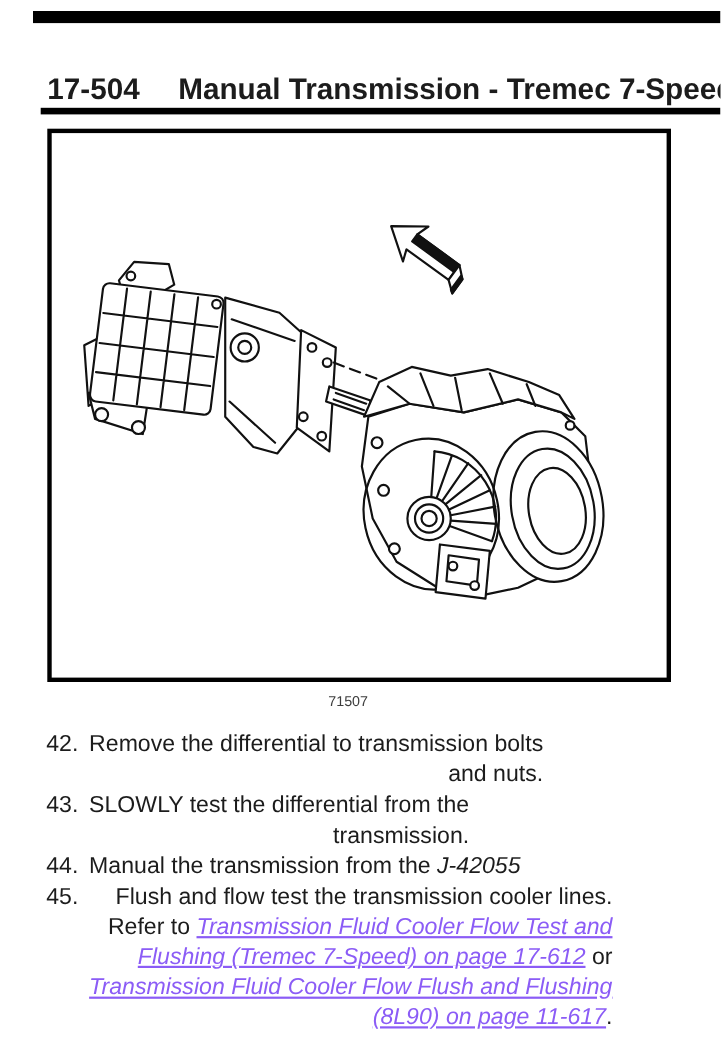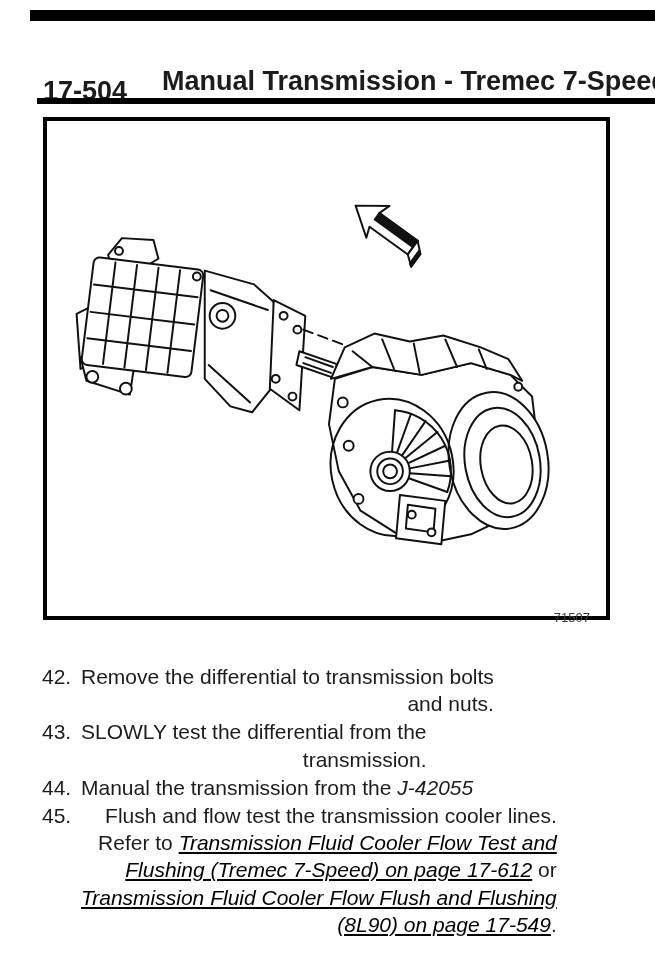--- a/index.html
+++ b/index.html
@@ -1,34 +1,34 @@
 <!DOCTYPE html>
 <html><head>
 <meta charset="utf-8">
 <style>
   html,body{margin:0;padding:0;}
   body{
     width:655px;height:962px;position:relative;background:#ffffff;
     font-family:"Liberation Sans",sans-serif;color:#1c1c1c;overflow:hidden;
   }
   .topbar{position:absolute;left:30px;top:10px;width:625px;height:11px;background:#000;}
-  .page-number{position:absolute;left:43px;top:76px;font-size:27px;font-weight:bold;white-space:nowrap;}
+  .page-number{position:absolute;left:43px;top:66px;font-size:27px;font-weight:bold;white-space:nowrap;}
   .page-title{position:absolute;left:162px;top:66px;font-size:27px;font-weight:bold;white-space:nowrap;}
   .header-rule{position:absolute;left:37px;top:98px;width:618px;height:6px;background:#000;}
   .figure-box{position:absolute;left:43px;top:117px;width:567px;height:503px;border:4px solid #000;box-sizing:border-box;background:#fff;}
   .figure-box svg{display:block;width:100%;height:100%;}
-  .figure-number{position:absolute;left:43px;top:610px;width:547px;text-align:right;font-size:13px;color:#3d3d3d;}
+  .figure-number{position:absolute;left:43px;top:630px;width:547px;text-align:center;font-size:13px;color:#3d3d3d;}
   .steps{position:absolute;left:42px;top:663px;width:600px;font-size:21px;line-height:27.2px;}
   .step{display:flex;margin-bottom:1px;}
   .step-num{flex:none;width:39px;}
   .step-lines{flex:none;text-align:right;}
   .line{white-space:nowrap;}
   .plain{font-style:normal;}
   .italic{font-style:italic;}
-  .link{color:#000000;font-style:italic;text-decoration:underline;cursor:pointer;}
+  .link{color:#8b5cf6;font-style:italic;text-decoration:underline;cursor:pointer;}
 </style>
 </head>
 <body>
 
 <div class="topbar"></div>
 
 <div class="page-number">17-504</div>
 <div class="page-title">Manual Transmission - Tremec 7-Speed</div>
 <div class="header-rule"></div>
 
@@ -120,16 +120,16 @@
         <div class="line"><span class="plain">Manual the transmission from the </span><span class="italic">J-42055</span></div>
       </div>
     </div>
     <div class="step">
       <span class="step-num">45.</span>
       <div class="step-lines">
         <div class="line"><span class="plain">Flush and flow test the transmission cooler lines.</span></div>
         <div class="line"><span class="plain">Refer to </span><span class="link">Transmission Fluid Cooler Flow Test and</span></div>
         <div class="line"><span class="link">Flushing (Tremec 7-Speed) on page 17-612</span><span class="plain"> or</span></div>
         <div class="line"><span class="link">Transmission Fluid Cooler Flow Flush and Flushing</span></div>
-        <div class="line"><span class="link">(8L90) on page 17-549</span><span class="plain">.</span></div>
+        <div class="line"><span class="link">(8L90) on page 11-617</span><span class="plain">.</span></div>
       </div>
     </div>
   </div>
 
 </body></html>

